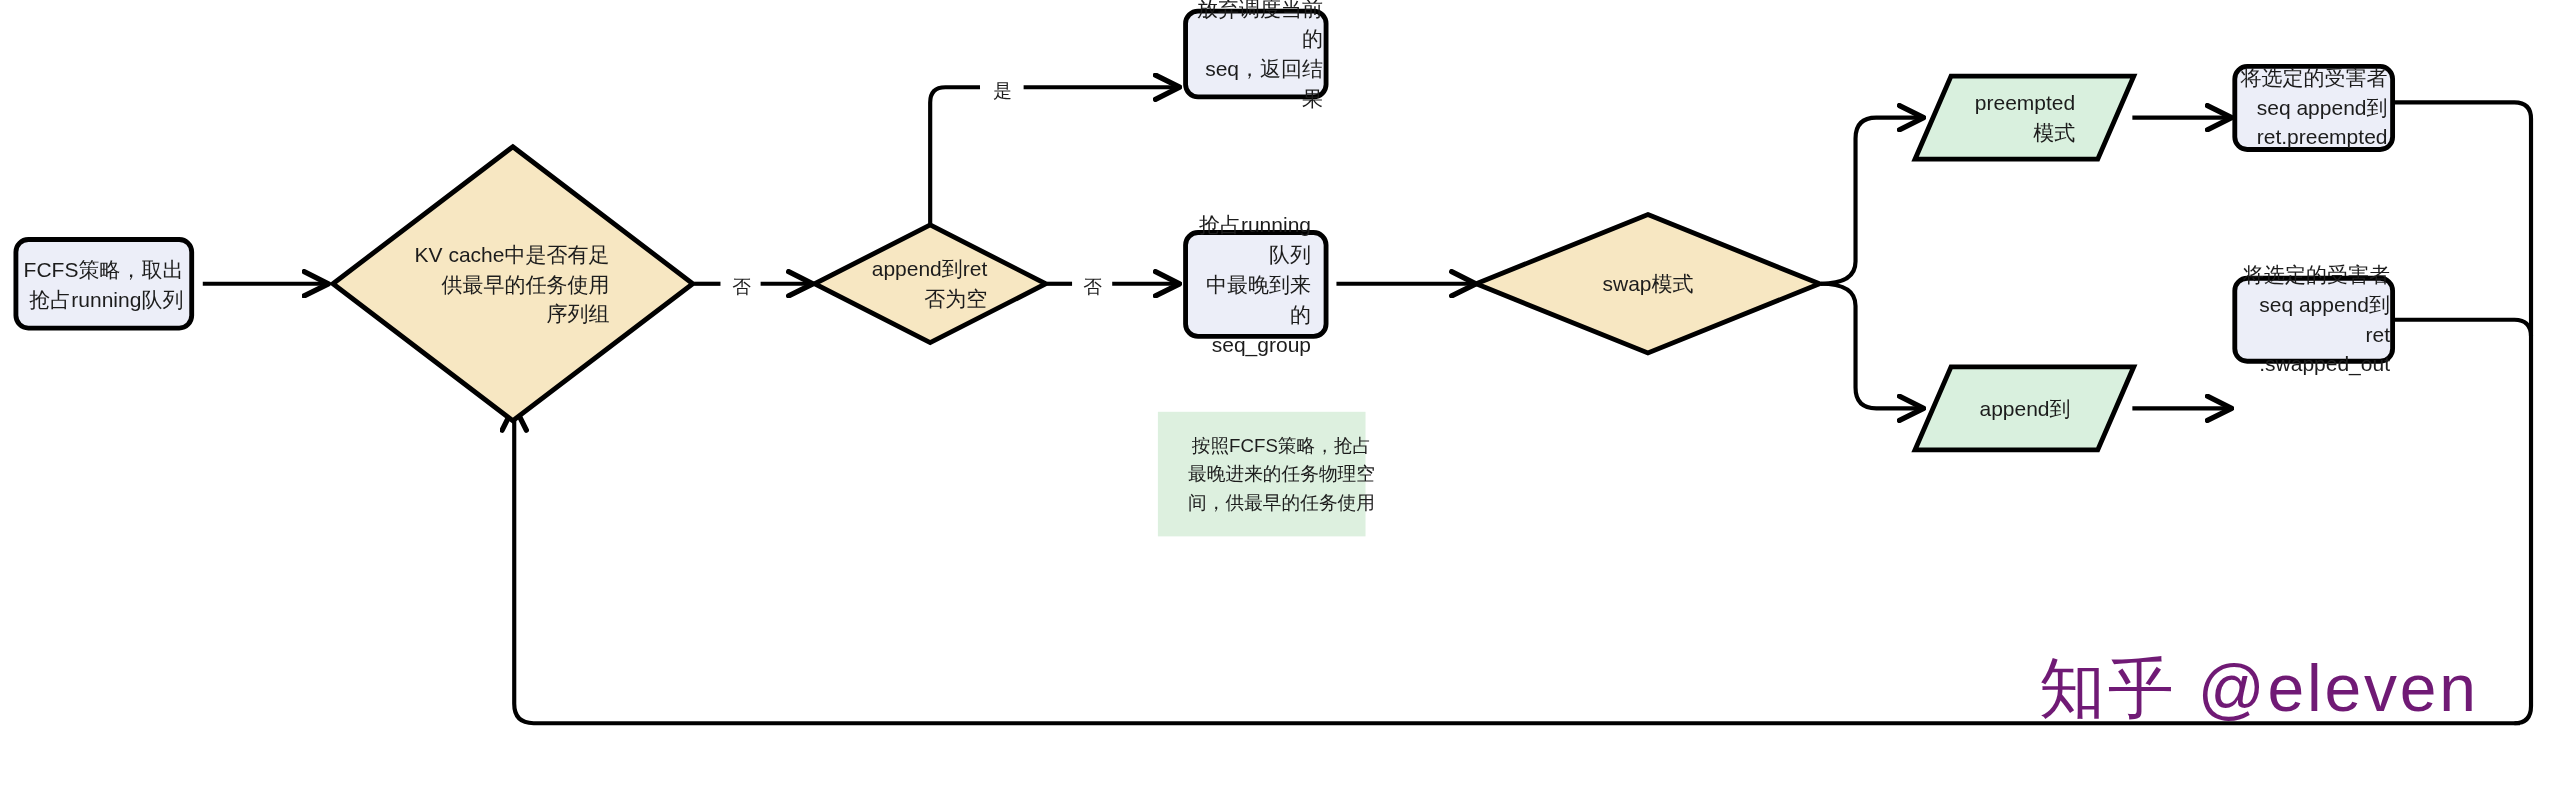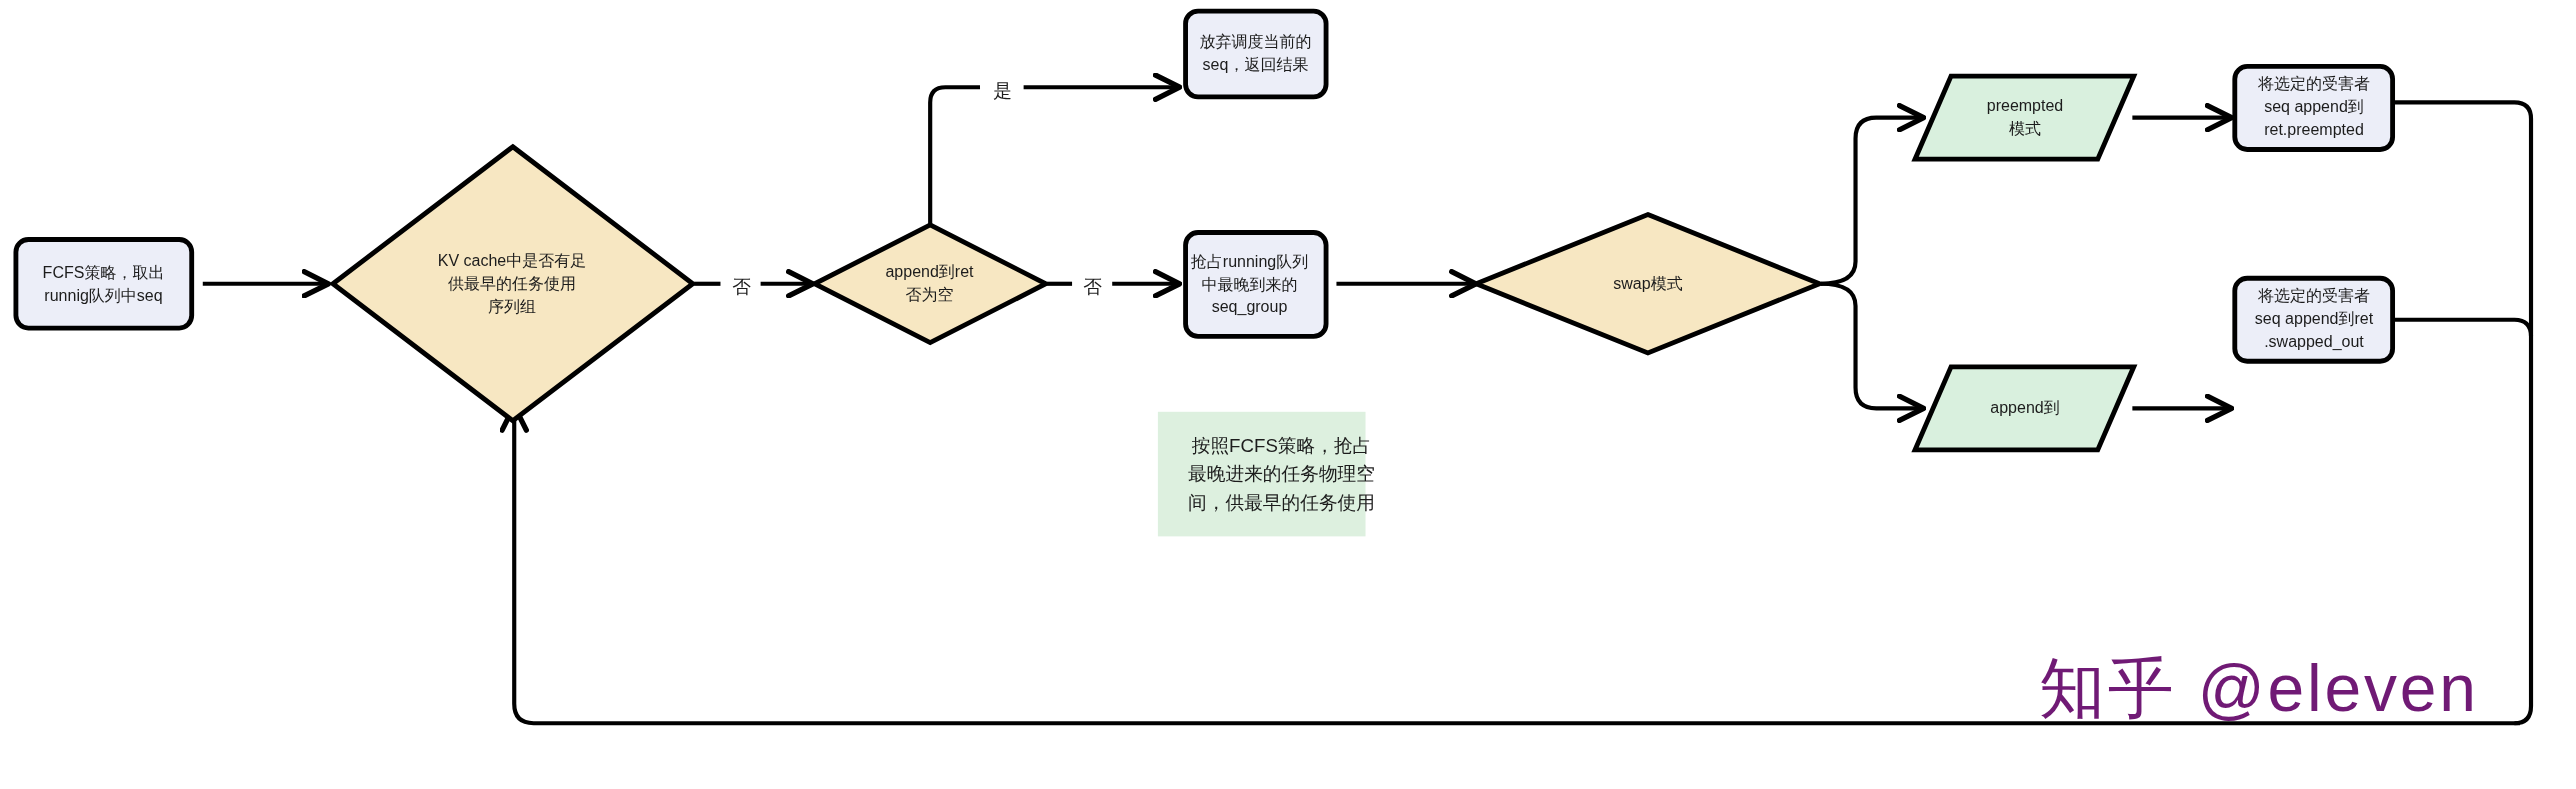--- a/index.html
+++ b/index.html
@@ -49,23 +49,23 @@
     fill: none;
     stroke: #000000;
     stroke-width: 6;
     stroke-linecap: butt;
   }
   .node-label {
     position: absolute;
     display: flex;
     align-items: center;
     justify-content: center;
-    text-align: center;
+    text-align: right;
     color: #1c1c1c;
-    font-size: 16px;
+    font-size: 21px;
     line-height: 1.42;
     font-family: "Liberation Sans", "DejaVu Sans", sans-serif;
     white-space: pre-line;
     pointer-events: none;
   }
   .note-label {
     position: absolute;
     display: flex;
     align-items: center;
     justify-content: center;
@@ -150,21 +150,21 @@
     <polygon class="par-shape" points="2818,110 3082,110 3030,230 2766,230"></polygon>
 
     <polygon class="par-shape" points="2818,530 3082,530 3030,650 2766,650"></polygon>
 
     <rect class="proc-rect" x="3228" y="96" width="228" height="120" rx="18" ry="18"></rect>
 
     <rect class="proc-rect" x="3228" y="402" width="228" height="120" rx="18" ry="18"></rect>
   </svg>
 
   <div class="node-label" style="left:21px; top:240px; width:165px; height:89px;">FCFS策略，取出
-runnig队列中seq</div>
+抢占running队列</div>
 
   <div class="node-label" style="left:391px; top:229px; width:242px; height:111px;">KV cache中是否有足
 供最早的任务使用
 序列组</div>
 
   <div class="node-label" style="left:843px; top:249px; width:173px; height:69px;">append到ret
 否为空</div>
 
   <div class="node-label" style="left:1188px; top:11px; width:135px; height:86px;">放弃调度当前的
 seq，返回结果</div>

